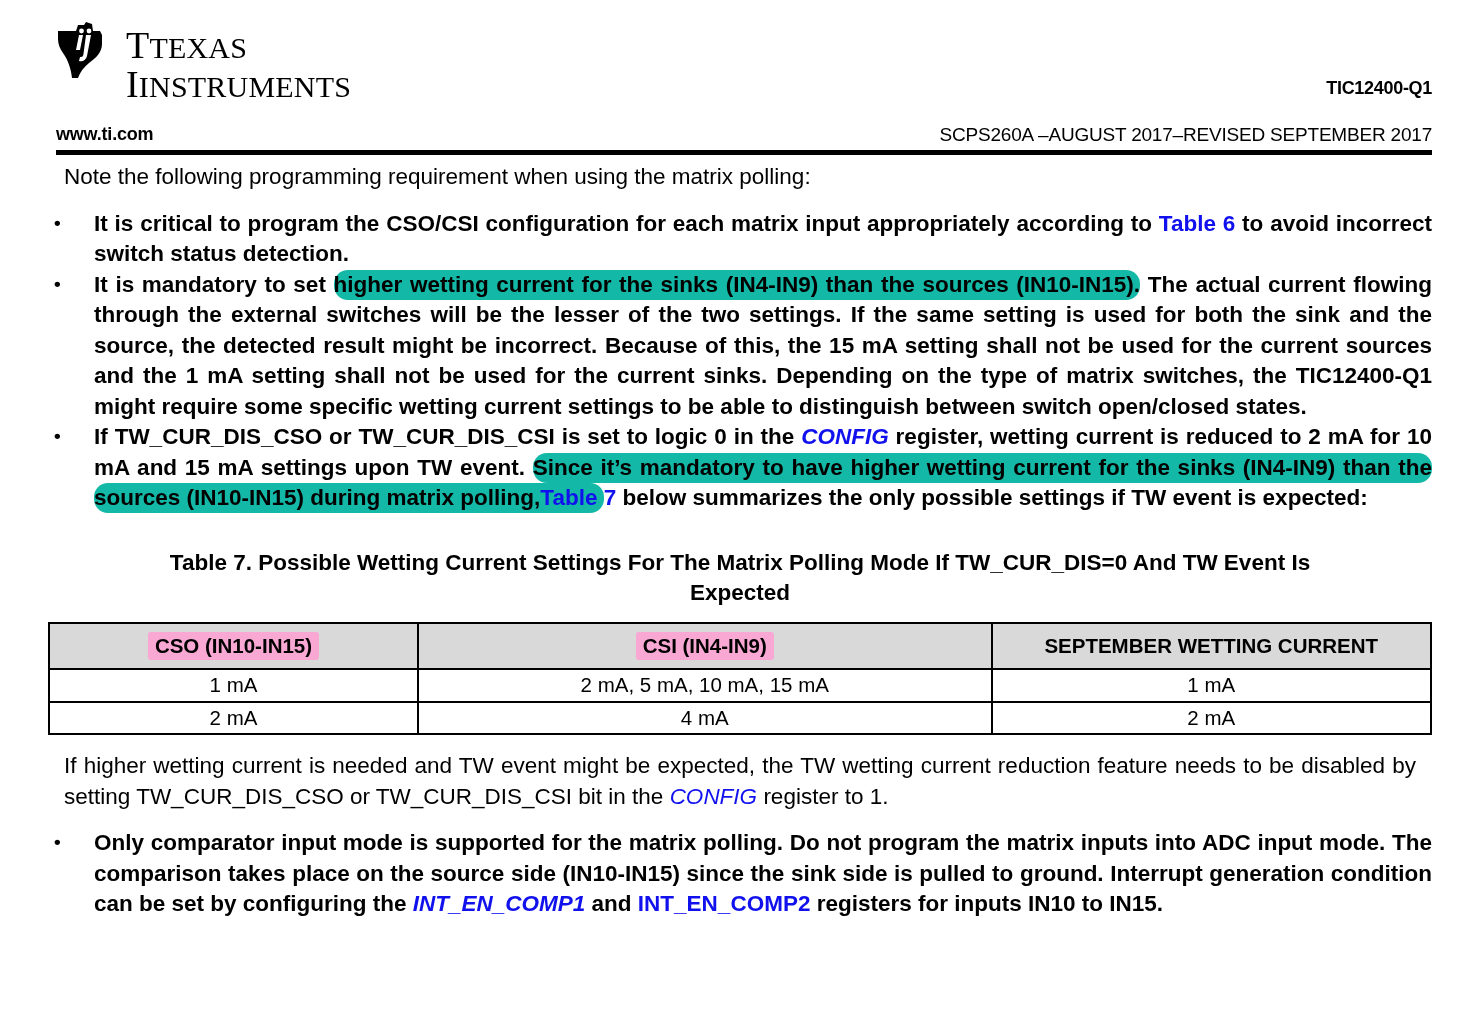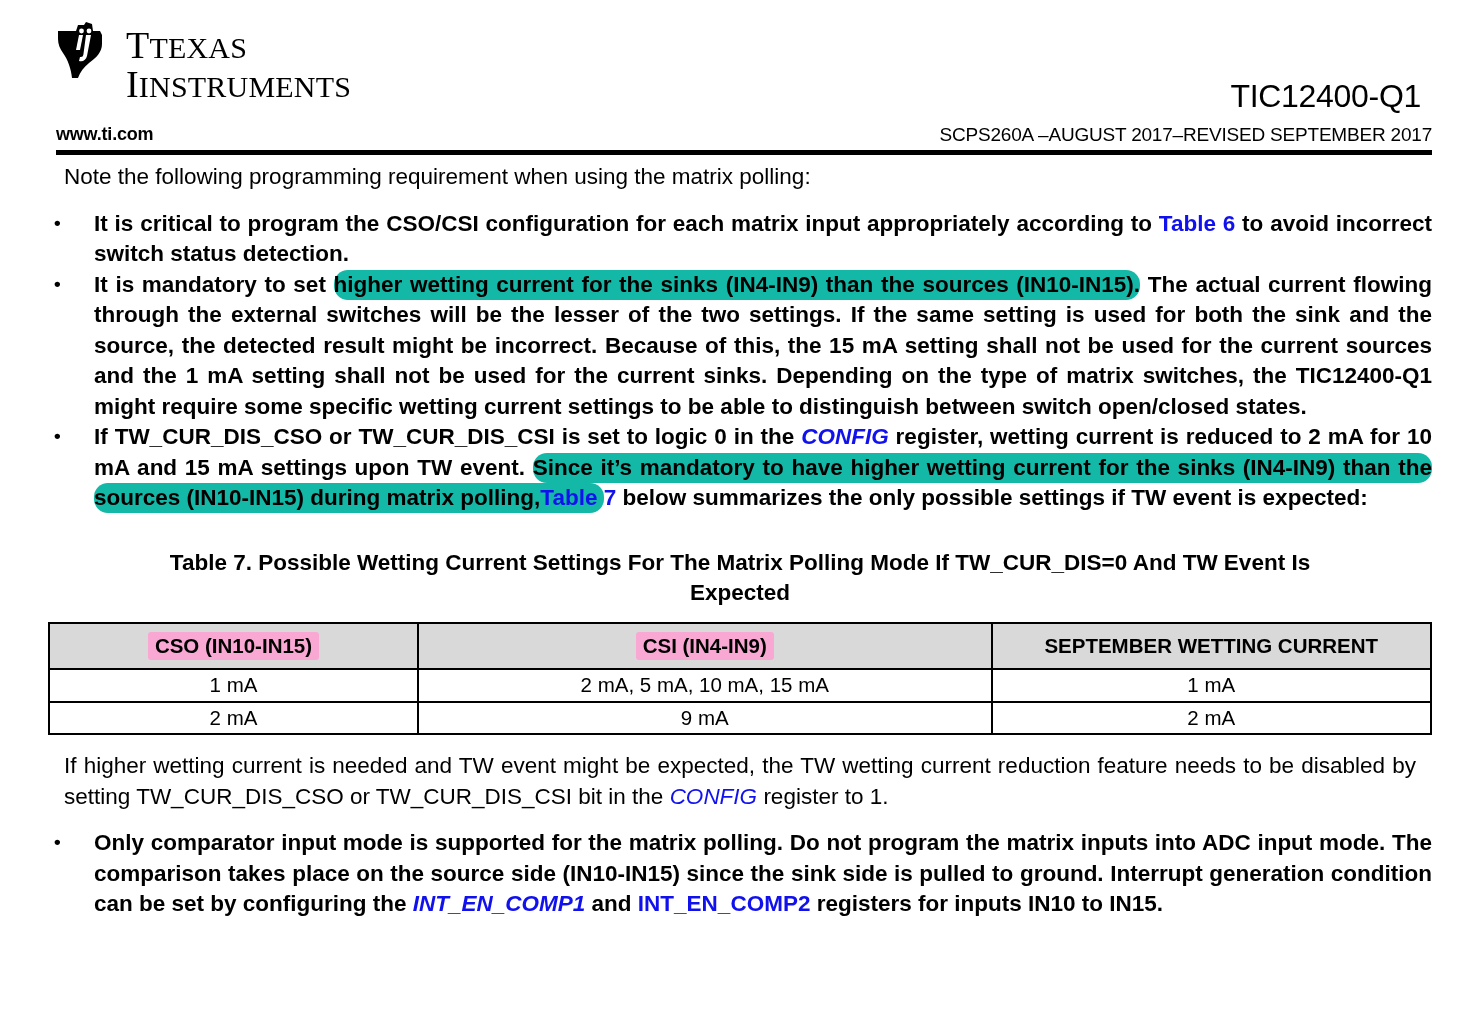--- a/index.html
+++ b/index.html
@@ -50,24 +50,24 @@
     font-size: 30px;
     letter-spacing: 0.2px;
     white-space: nowrap;
     color: #000;
   }
   .ti-word .cap {
     font-size: 38px;
   }
   .part-number {
     position: absolute;
-    right: 11px;
+    right: 0;
     top: 78px;
-    font-size: 32px;
-    font-weight: normal;
+    font-size: 18px;
+    font-weight: bold;
     letter-spacing: -0.3px;
     white-space: nowrap;
   }
   .doc-line {
     position: absolute;
     right: 0;
     top: 124px;
     font-size: 19px;
     letter-spacing: -0.2px;
     white-space: nowrap;
@@ -243,21 +243,21 @@
         </tr>
       </thead>
       <tbody>
         <tr>
           <td>1 mA</td>
           <td>2 mA, 5 mA, 10 mA, 15 mA</td>
           <td>1 mA</td>
         </tr>
         <tr>
           <td>2 mA</td>
-          <td>9 mA</td>
+          <td>4 mA</td>
           <td>2 mA</td>
         </tr>
       </tbody>
     </table>
 
     <p class="para after-table">
       <span>If higher wetting current is needed and TW event might be expected, the TW wetting current reduction feature needs to be disabled by setting TW_CUR_DIS_CSO or TW_CUR_DIS_CSI bit in the </span><span class="link-i">CONFIG</span><span> register to 1.</span>
     </p>
 
     <ul class="bullets">

